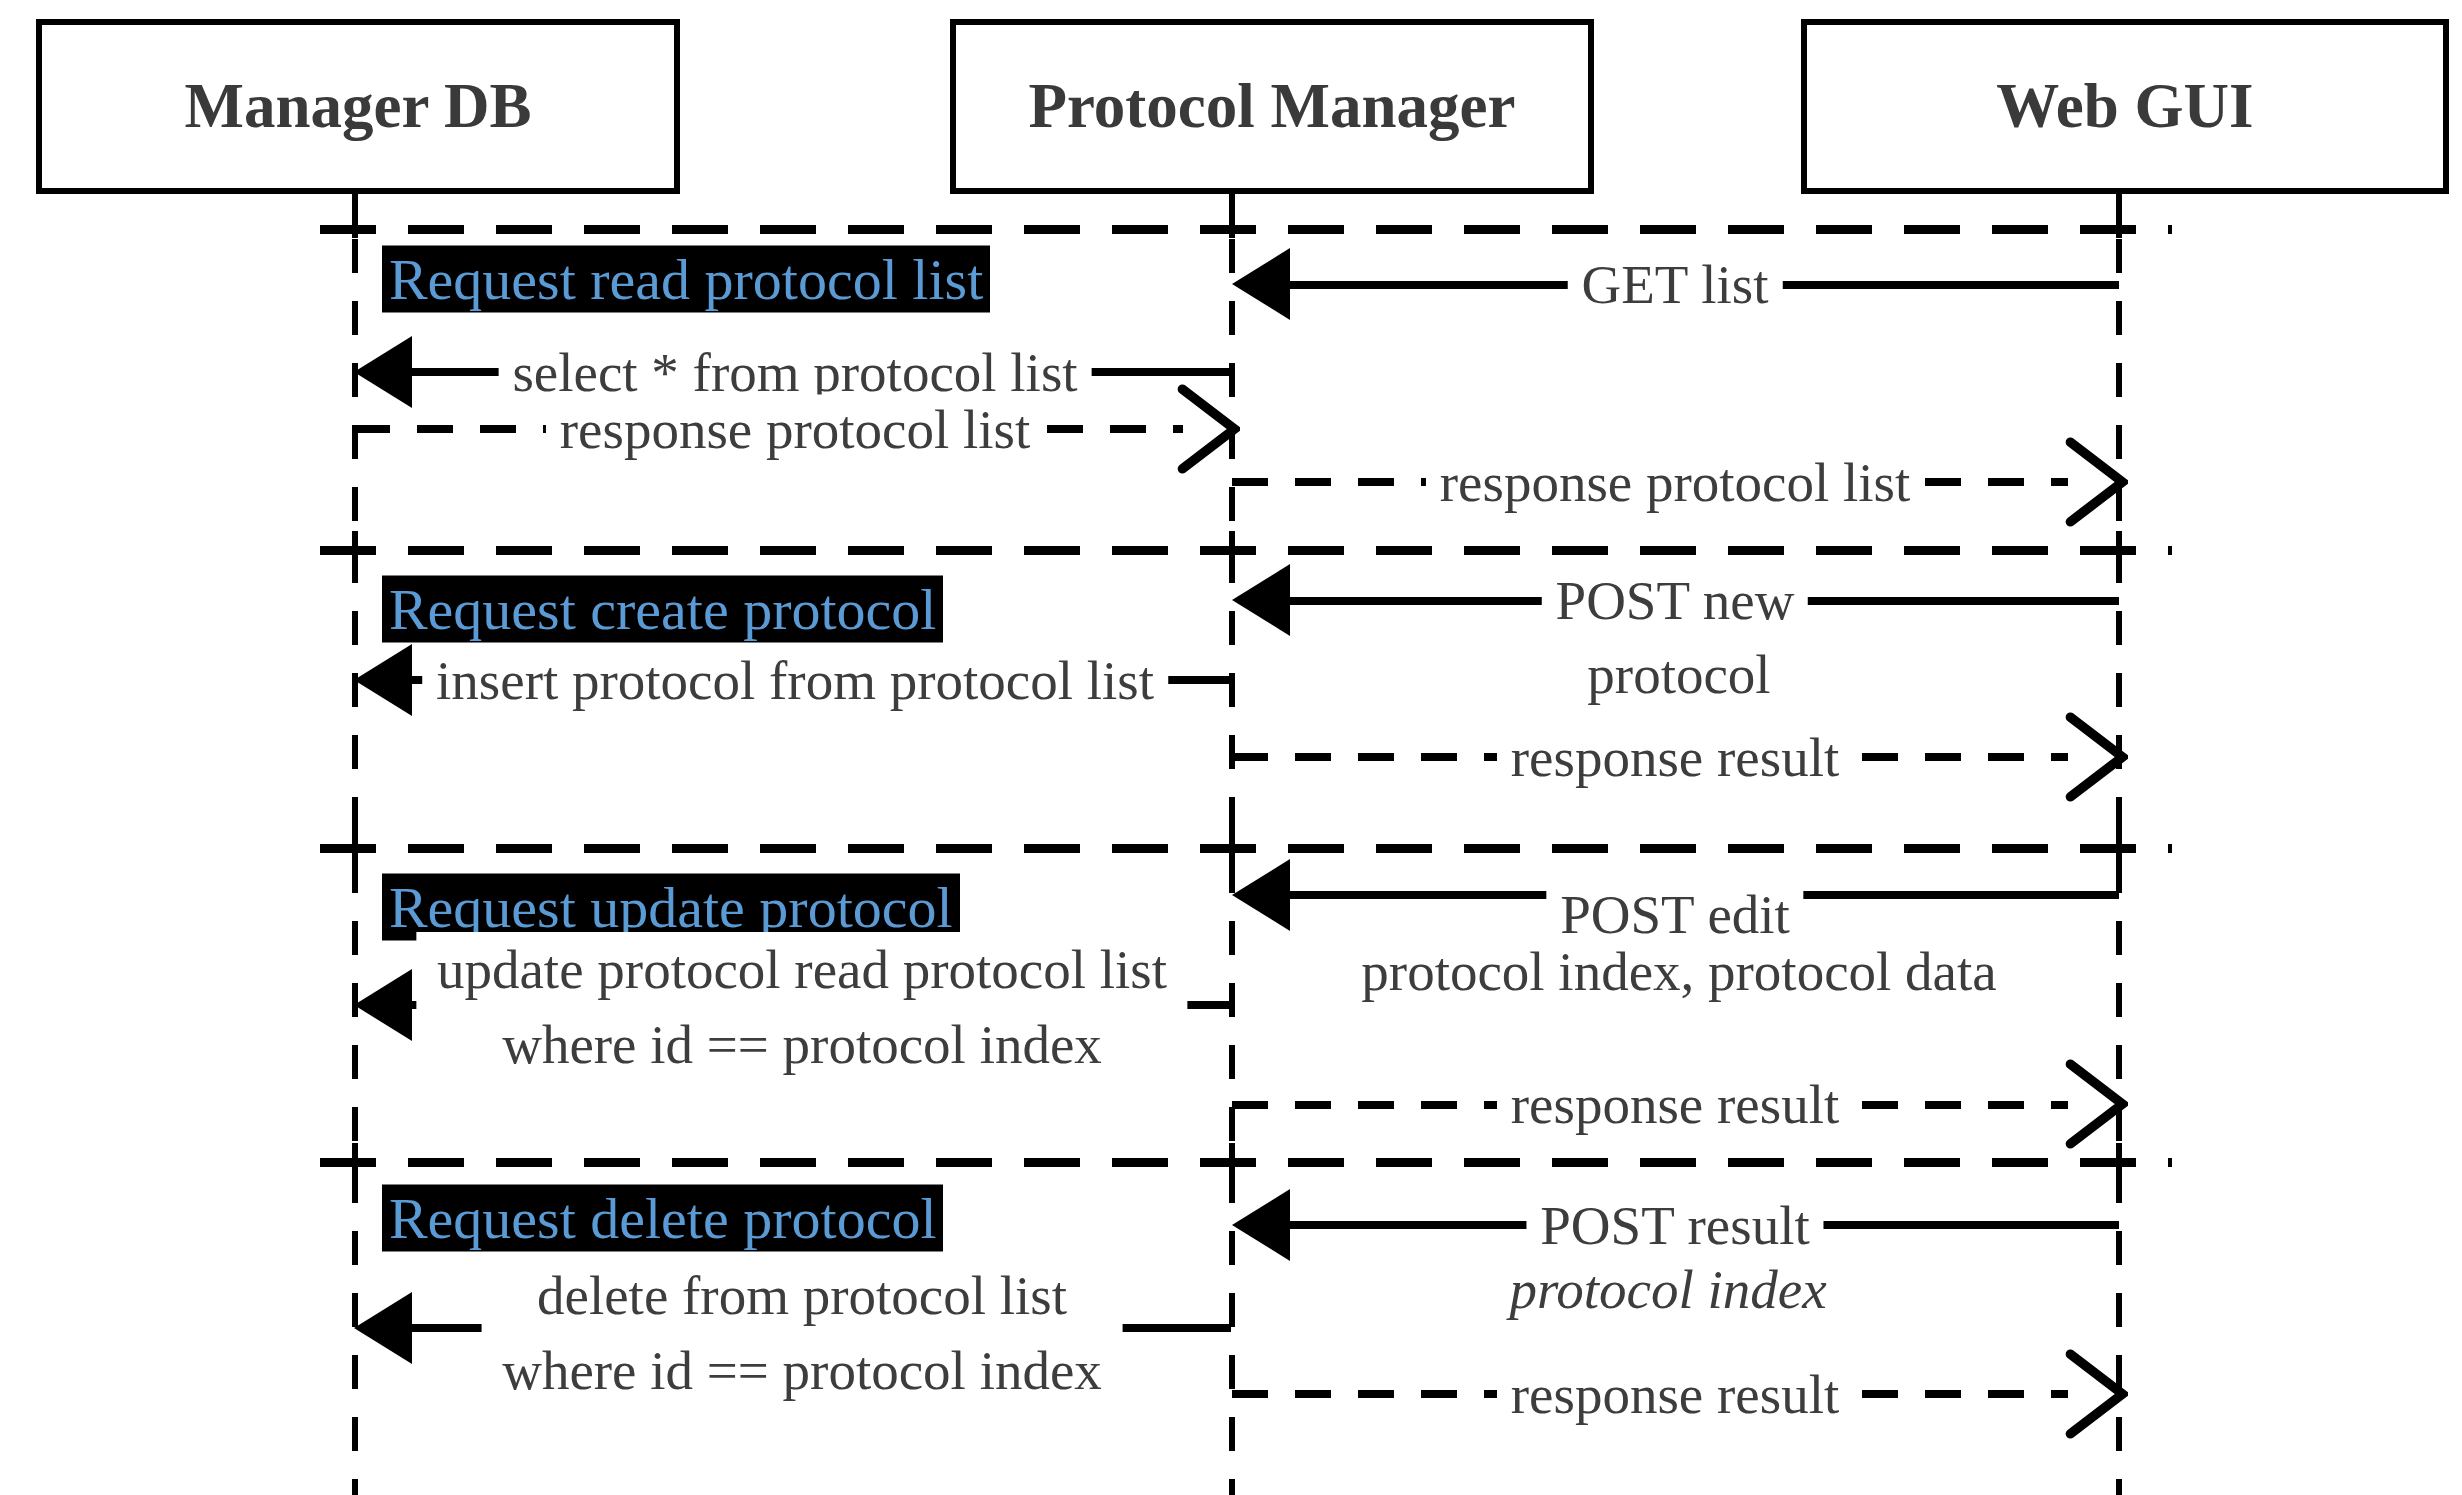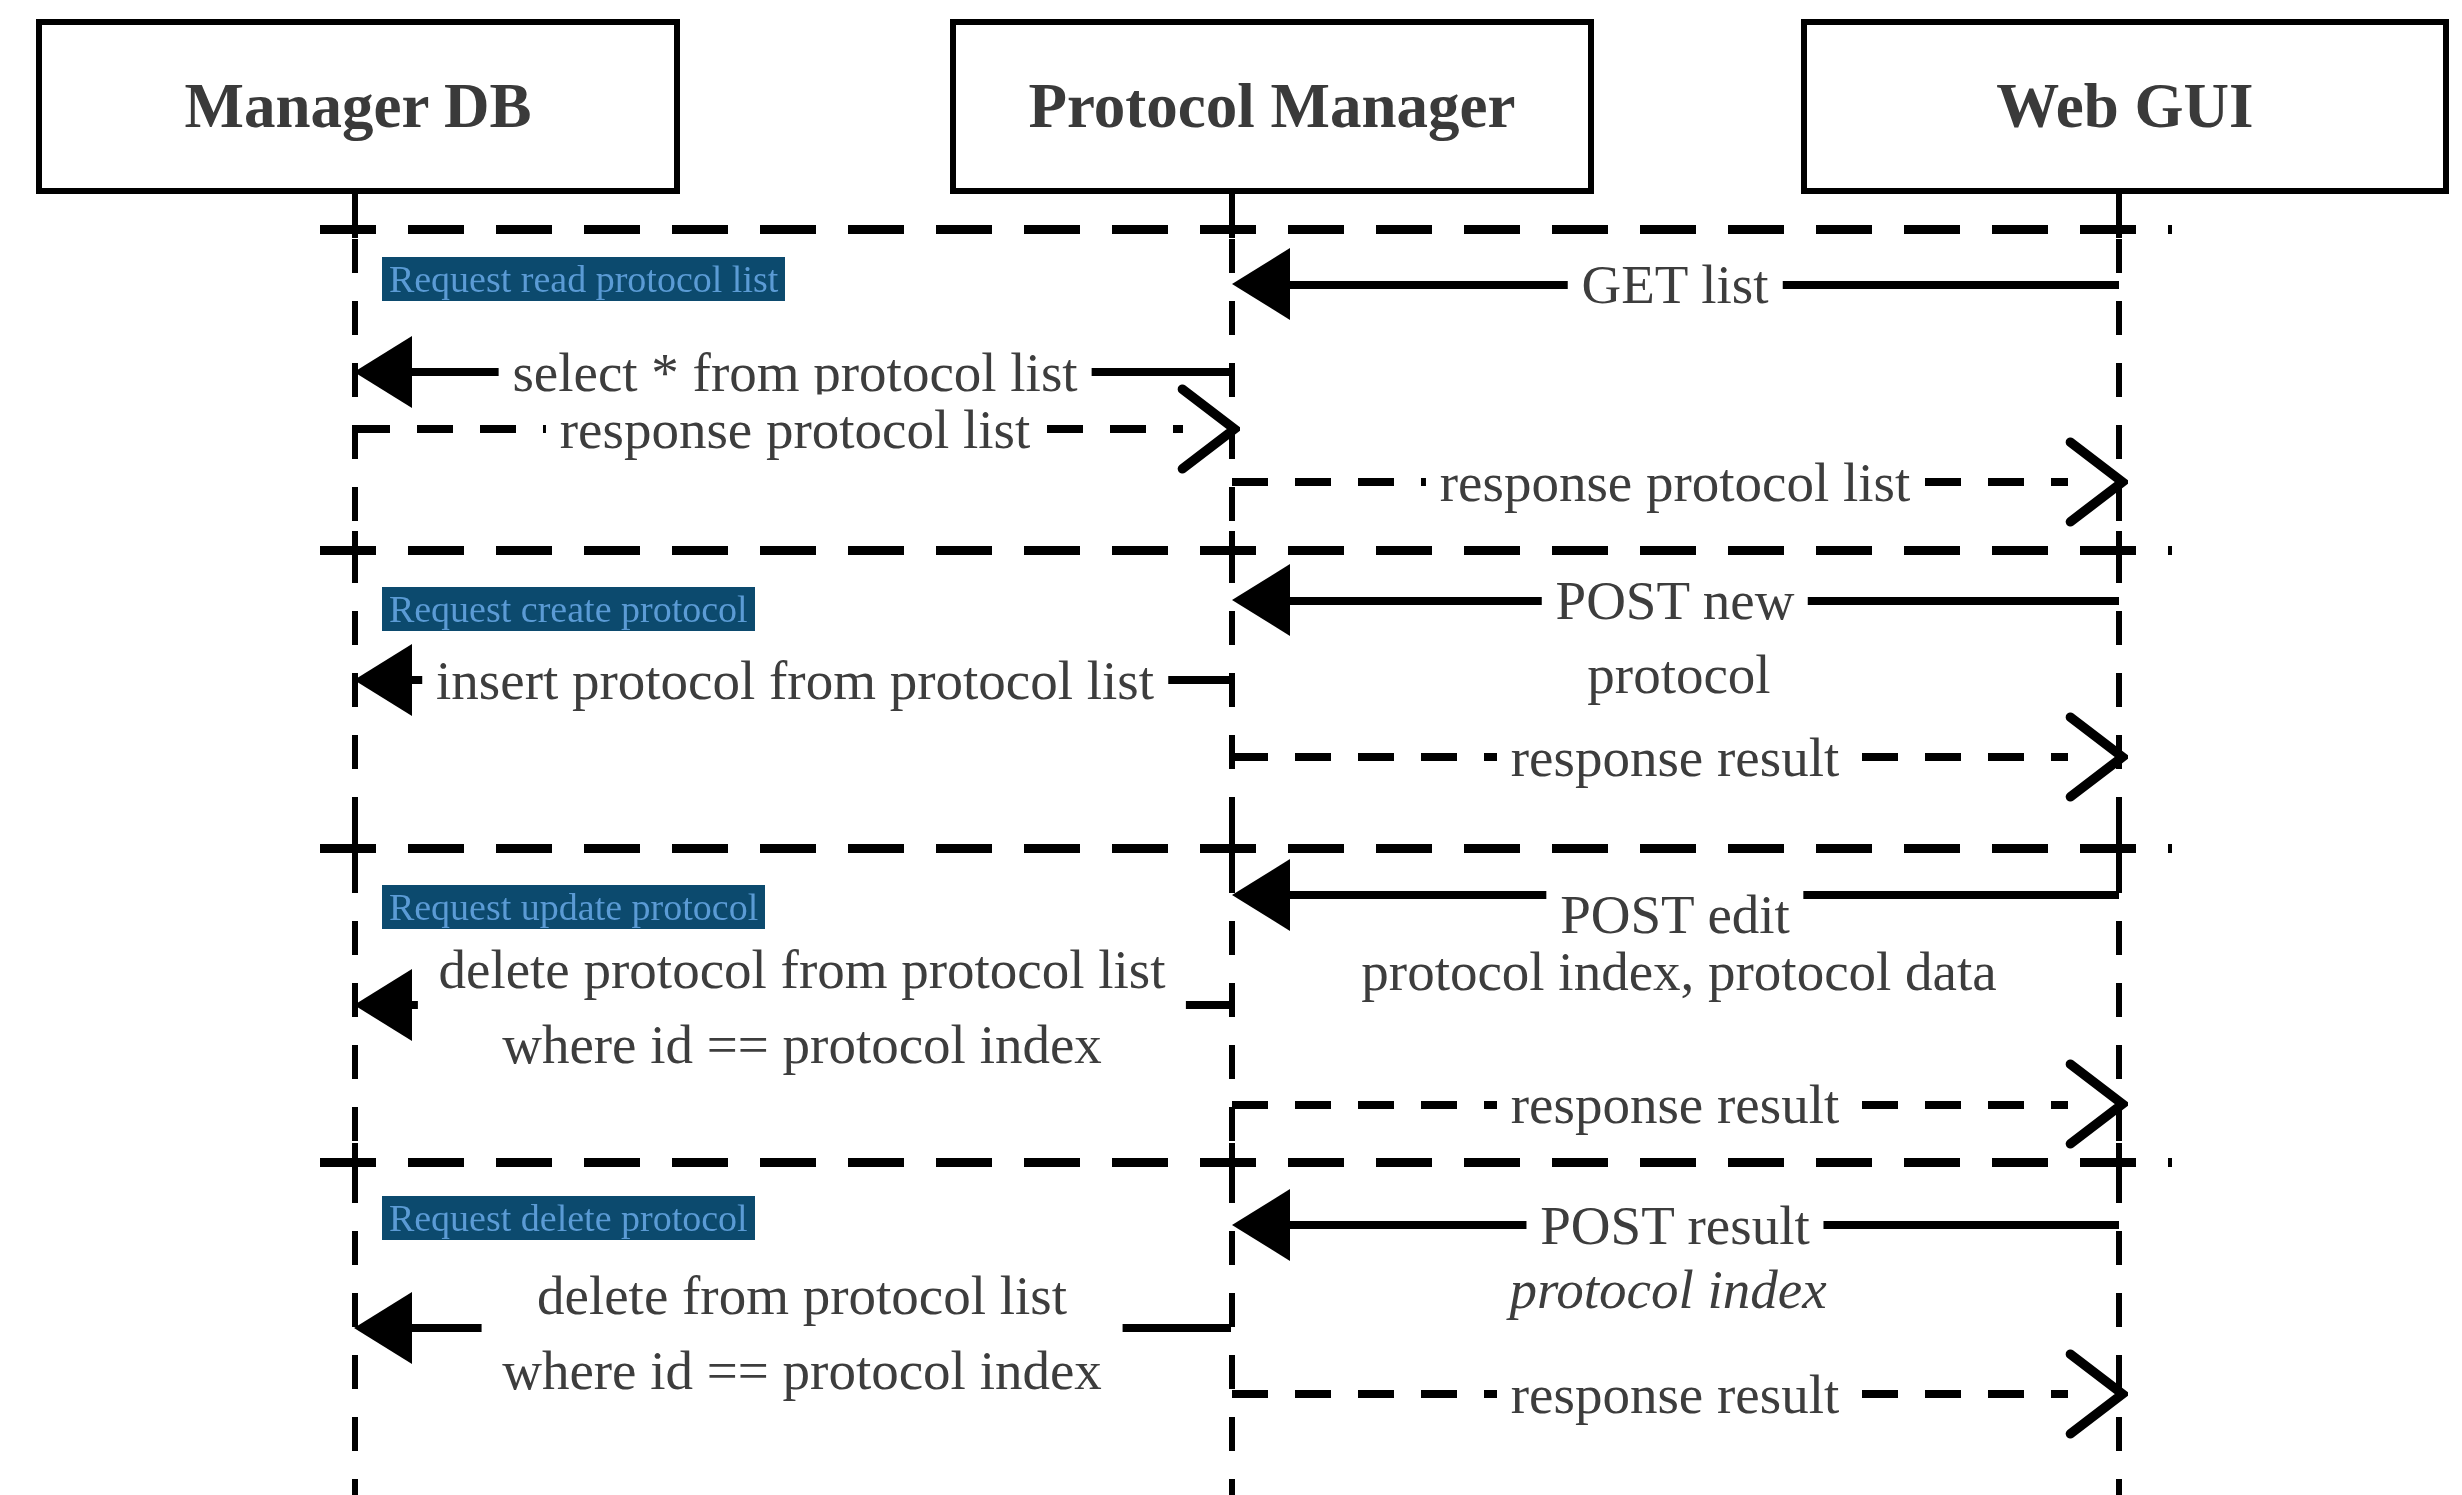--- a/index.html
+++ b/index.html
@@ -57,21 +57,21 @@
     font-size:55px; color:#3d3d3d; white-space:nowrap; line-height:69px;
   }
   .block-label{
     position:absolute; transform:translateX(-50%);
     background:#fff; padding:0 20.6px;
     font-size:55px; color:#3d3d3d; white-space:nowrap;
     text-align:center; line-height:75px;
   }
   .req-label{
     position:absolute; transform:translateY(-50%);
-    font-size:38px; color:#5b9bd5; white-space:nowrap; background:#0c4a6e; padding:0 6.9px;
+    font-size:58px; color:#5b9bd5; white-space:nowrap; background:#000000; padding:0 6.9px;
   }
 </style>
 </head>
 <body>
 
 <div class="canvas">
 
   <div class="actor" style="left:36px;width:644px;">
     <span>Manager DB</span>
   </div>
@@ -146,21 +146,21 @@
   <div class="req-label" style="left:382px;top:907px;">Request update protocol</div>
 
   <div class="mline" style="left:1287px;top:891px;width:832px;"></div>
   <div class="head-solid" style="left:1232px;top:859px;"></div>
   <div class="online-label" style="left:1675px;top:894px;margin-top:20px;">POST edit</div>
   <div class="float-label" style="left:1679px;top:971px;">protocol index, protocol data</div>
 
   <div class="mline" style="left:409px;top:1001px;width:822px;"></div>
   <div class="head-solid" style="left:354px;top:969px;"></div>
   <div class="block-label" style="left:802px;top:932px;">
-    <div>delete protocol from protocol list</div>
+    <div>update protocol read protocol list</div>
     <div>where id == protocol index</div>
   </div>
 
   <div class="mline dashed" style="left:1232px;top:1101px;width:836px;"></div>
   <svg class="head-open" style="left:2065px;top:1057px;" width="63" height="94" viewBox="0 0 92 136">
     <path d="M8 10 L84 68 L8 126" fill="none" stroke="#000" stroke-width="14" stroke-linecap="round"></path>
   </svg>
   <div class="online-label" style="left:1675px;top:1104px;">response result</div>
 
   <div class="req-label" style="left:382px;top:1218px;">Request delete protocol</div>

